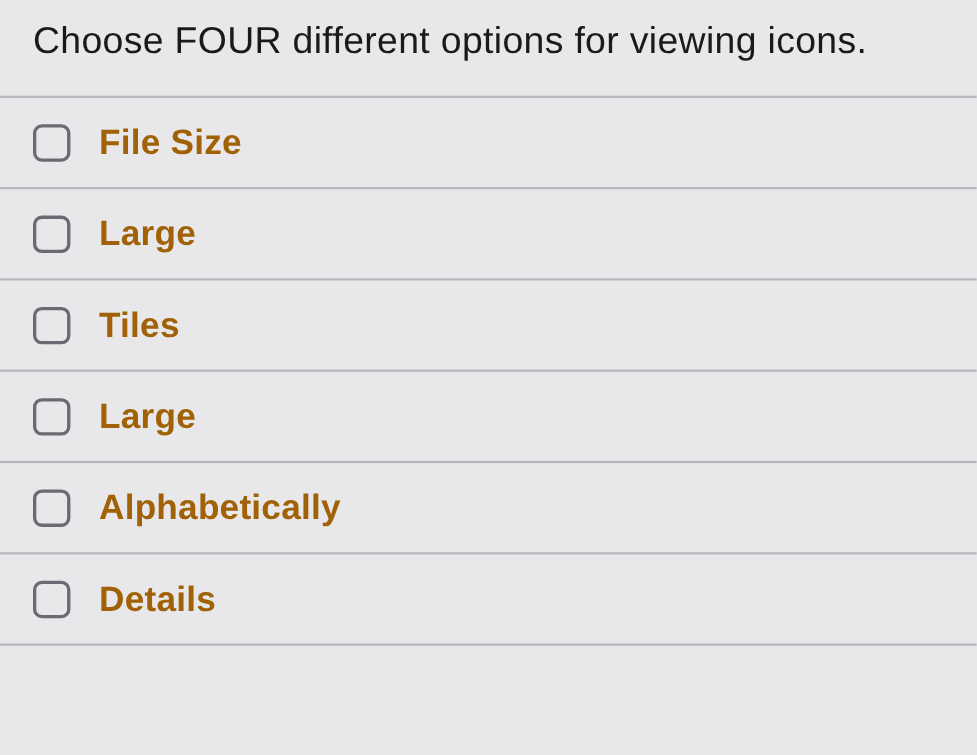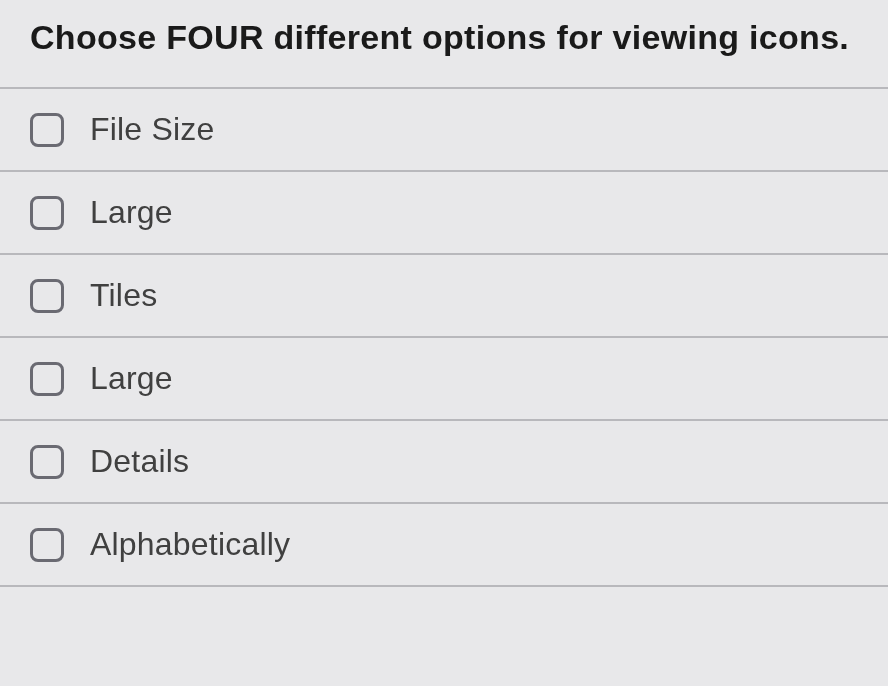--- a/index.html
+++ b/index.html
@@ -10,21 +10,21 @@
     body {
       width: 888px;
       height: 686px;
       background: #e8e8ea;
       font-family: 'Segoe UI', Tahoma, Geneva, sans-serif;
       color: #2a2a2a;
       overflow: hidden;
     }
     .question-prompt {
       font-size: 34px;
-      font-weight: 700;
+      font-weight: 400;
       padding: 18px 30px 30px 30px;
       color: #1a1a1a;
       letter-spacing: 0.3px;
     }
     .options-list {
       width: 100%;
     }
     .option-row {
       display: flex;
       align-items: center;
@@ -44,22 +44,22 @@
       flex-shrink: 0;
       cursor: pointer;
       appearance: none;
       -webkit-appearance: none;
     }
     .checkbox:checked {
       background: #4a4a52;
     }
     .option-label {
       font-size: 32px;
-      font-weight: 400;
-      color: #404040;
+      font-weight: 700;
+      color: #a16207;
       letter-spacing: 0.2px;
     }
   </style>
 </head>
 <body>
 
 <div class="question-prompt">Choose FOUR different options for viewing icons.</div>
 
 <div class="options-list">
   <div class="option-row">
@@ -77,20 +77,20 @@
     <span class="option-label">Tiles</span>
   </div>
 
   <div class="option-row">
     <input type="checkbox" class="checkbox" style="">
     <span class="option-label">Large</span>
   </div>
 
   <div class="option-row">
     <input type="checkbox" class="checkbox" style="">
-    <span class="option-label">Details</span>
+    <span class="option-label">Alphabetically</span>
   </div>
 
   <div class="option-row">
     <input type="checkbox" class="checkbox" style="">
-    <span class="option-label">Alphabetically</span>
+    <span class="option-label">Details</span>
   </div>
 </div>
 
 </body></html>

